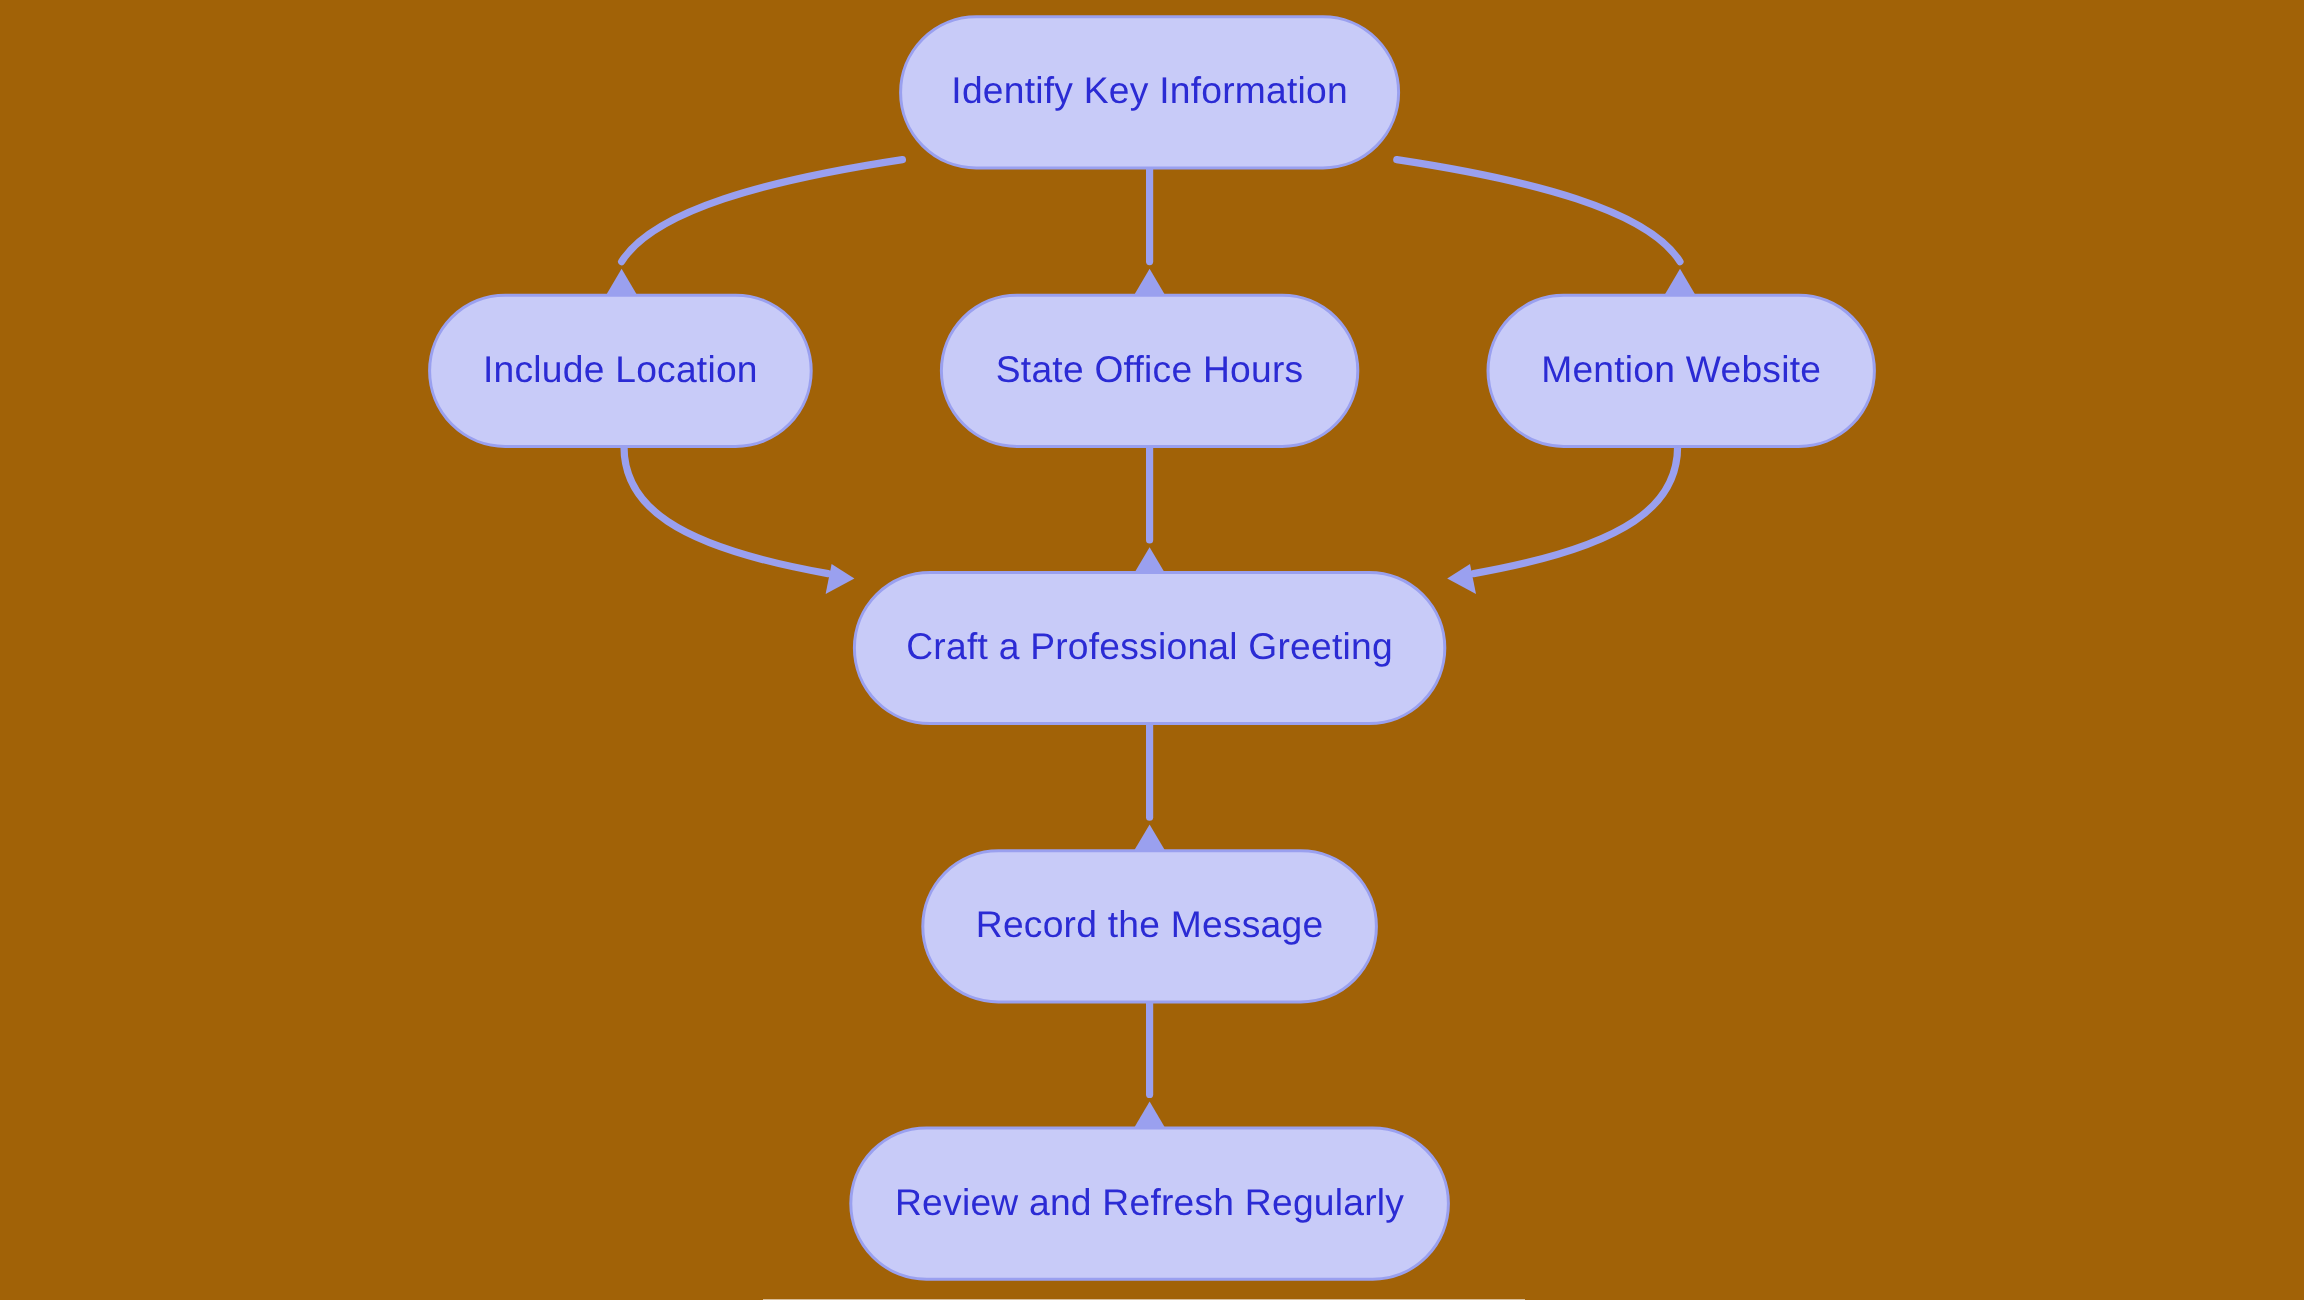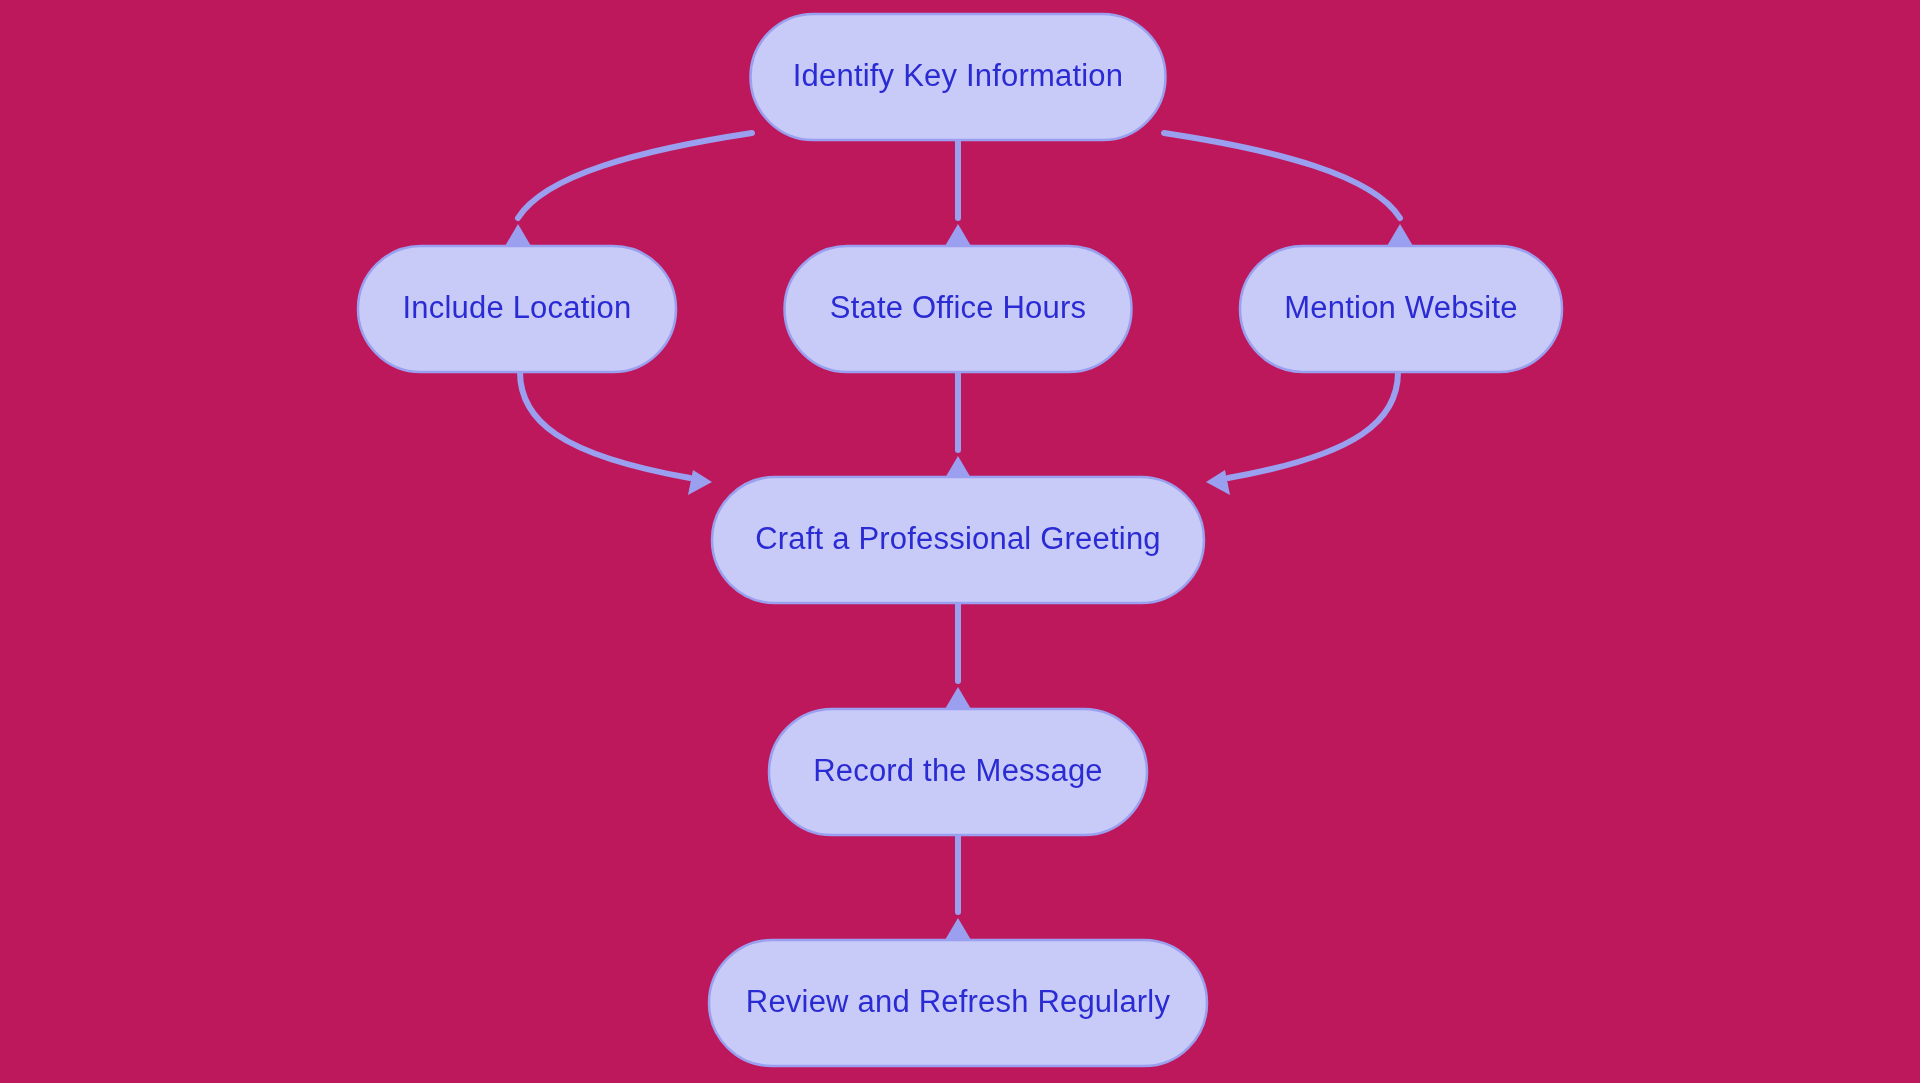--- a/index.html
+++ b/index.html
@@ -50,21 +50,21 @@
     font-size: 31px;
     font-weight: 400;
     text-anchor: middle;
     dominant-baseline: middle;
     letter-spacing: 0.2px;
   }
 </style>
 </head>
 <body>
 
-<div id="flow-root" style="background: #be185d;">
+<div id="flow-root" style="background: #a16207;">
   <svg id="flow-svg" viewBox="0 0 1920 1083" xmlns="http://www.w3.org/2000/svg">
 
     <g id="edges-layer">
 
       <g>
         <path class="edge-path" d="M 752 133 C 640 150 545 175 518 218" stroke="#9aa0ef"></path>
         <polygon class="arrow-head" points="505,246 531,246 518,224" fill="#9aa0ef"></polygon>
       </g>
 
       <g>

